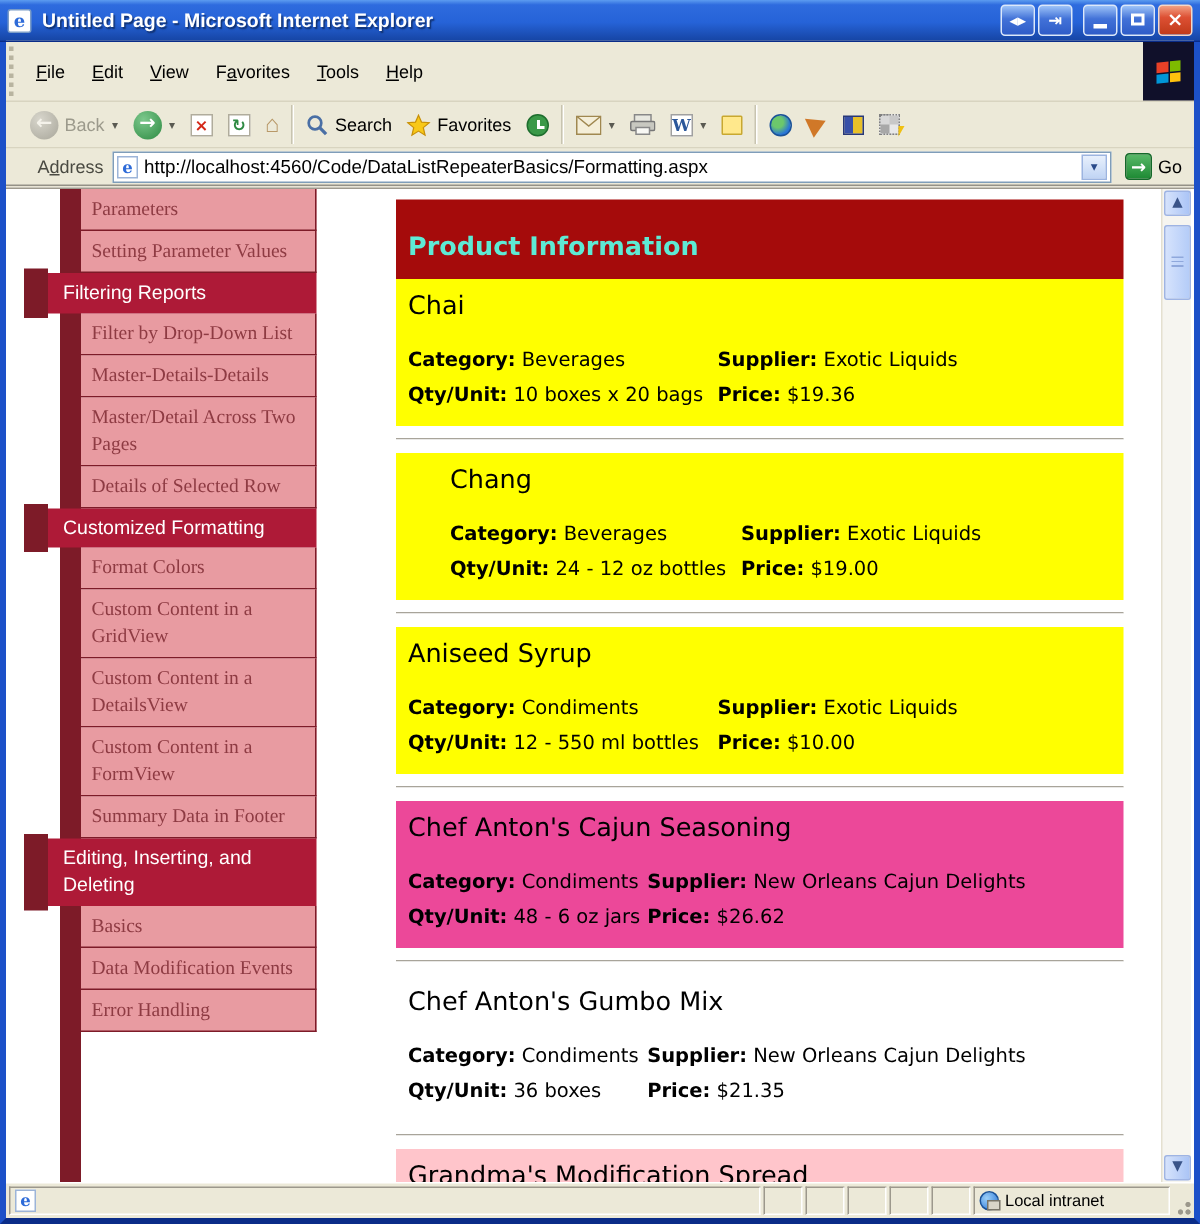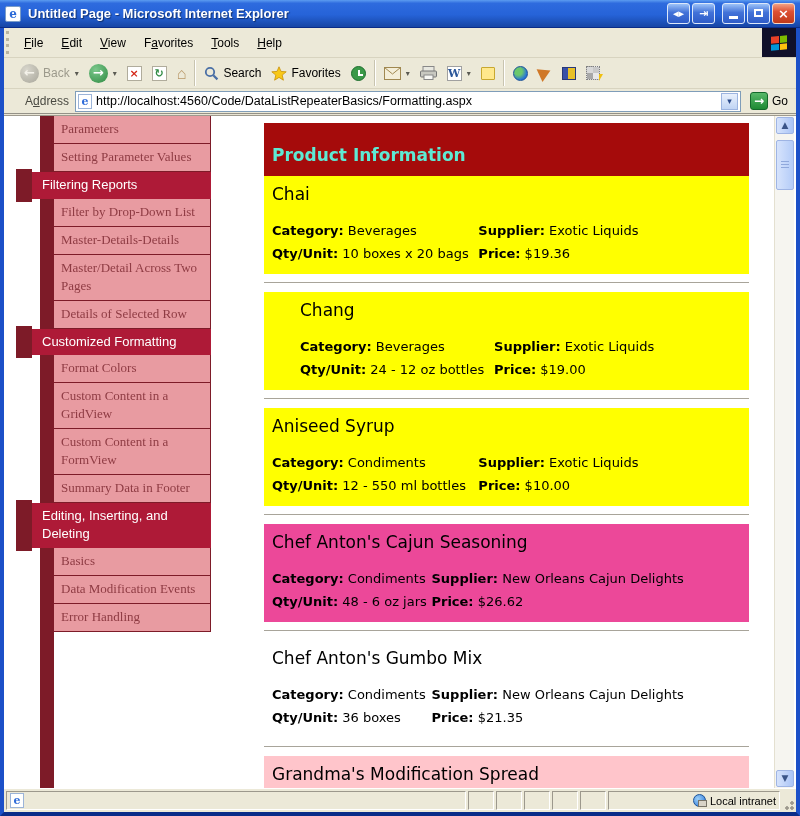--- a/index.html
+++ b/index.html
@@ -22,21 +22,21 @@
   .winbtn { width:23px; height:21px; border-radius:3px; border:1px solid #DCE8FA;
     background:linear-gradient(180deg,#9CC2F8,#4272D8 45%,#2E5CC8);
     color:#fff; font:bold 11px/19px "DejaVu Sans",sans-serif; text-align:center; cursor:pointer; }
   .winbtn.gap { margin-right:5px; }
   .winbtn.close { background:linear-gradient(180deg,#F2A083,#DD5033 40%,#C03A1A);
     border-color:#F4D8C8; font-size:13px; }
   .winbtn .sq { display:inline-block; width:9px; height:8px; border:2px solid #fff; margin-top:5px; }
   .winbtn .mini { display:inline-block; width:9px; height:3px; background:#fff; margin-top:12px; }
 
   
-  .menubar { height:30px; display:flex; align-items:stretch; background:#ECE9D8;
+  .menubar { height:40px; display:flex; align-items:stretch; background:#ECE9D8;
     border-bottom:1px solid #D8D4C0; }
   .grip { width:7px; margin:3px 2px; border-left:3px dotted #B8B4A0; }
   .menu-items { display:flex; align-items:center; flex:1; }
   .menu-item { padding:4px 9px; font-size:12px; color:#000; cursor:default; }
   .menu-item u { text-decoration:underline; }
   .throbber { width:34px; align-self:stretch; background:#10102A; display:flex;
     align-items:center; justify-content:center; }
   .flag { width:16px; height:14px; display:grid; grid-template-columns:1fr 1fr;
     grid-template-rows:1fr 1fr; gap:1px; transform:skewY(-6deg); }
   .flag i:nth-child(1){background:#E84027;} .flag i:nth-child(2){background:#7EBB00;}
@@ -131,21 +131,21 @@
   .sthumb::after { content:""; position:absolute; left:4px; right:4px; top:20px; height:8px;
     background:repeating-linear-gradient(180deg,#8FA8DC 0 1px,transparent 1px 3px); }
 
   
   .statusbar { height:24px; display:flex; align-items:stretch; gap:2px; background:#ECE9D8;
     border-top:1px solid #fff; padding:2px 16px 2px 2px; position:relative; }
   .spanel { border:1px solid; border-color:#9C988C #FFF #FFF #9C988C; display:flex;
     align-items:center; padding:0 3px; font-size:11px; color:#000; }
   .spanel.main-p { flex:1; }
   .spanel.small { width:26px; }
-  .spanel.zone { width:172px; gap:4px;justify-content:flex-end; }
+  .spanel.zone { width:131px; gap:4px; }
   .zone-icon { width:13px; height:13px; border-radius:50%;
     background:radial-gradient(circle at 35% 35%,#9CD0F8,#2874D8); border:1px solid #1A5298; position:relative; }
   .zone-icon::after { content:""; position:absolute; right:-2px; bottom:-1px; width:7px; height:5px;
     background:#D8D4C8; border:1px solid #787468; }
   .sizegrip { position:absolute; right:2px; bottom:2px; width:12px; height:12px;
     background:
       radial-gradient(circle at 10px 10px,#9C988C 1.5px,transparent 2px),
       radial-gradient(circle at 10px 5px,#9C988C 1.5px,transparent 2px),
       radial-gradient(circle at 5px 10px,#9C988C 1.5px,transparent 2px); }
 </style>
@@ -280,20 +280,21 @@
         <div class="nav-sub">Parameters</div>
         <div class="nav-sub">Setting Parameter Values</div>
         <div class="nav-header">Filtering Reports</div>
         <div class="nav-sub">Filter by Drop-Down List</div>
         <div class="nav-sub">Master-Details-Details</div>
         <div class="nav-sub">Master/Detail Across Two Pages</div>
         <div class="nav-sub">Details of Selected Row</div>
         <div class="nav-header">Customized Formatting</div>
         <div class="nav-sub">Format Colors</div>
         <div class="nav-sub">Custom Content in a GridView</div>
+        <div class="nav-sub">Custom Content in a DetailsView</div>
         <div class="nav-sub">Custom Content in a FormView</div>
         <div class="nav-sub">Summary Data in Footer</div>
         <div class="nav-header">Editing, Inserting, and Deleting</div>
         <div class="nav-sub">Basics</div>
         <div class="nav-sub">Data Modification Events</div>
         <div class="nav-sub">Error Handling</div>
       </div>
 
     <div class="main">
       <div class="main-header">Product Information</div>

